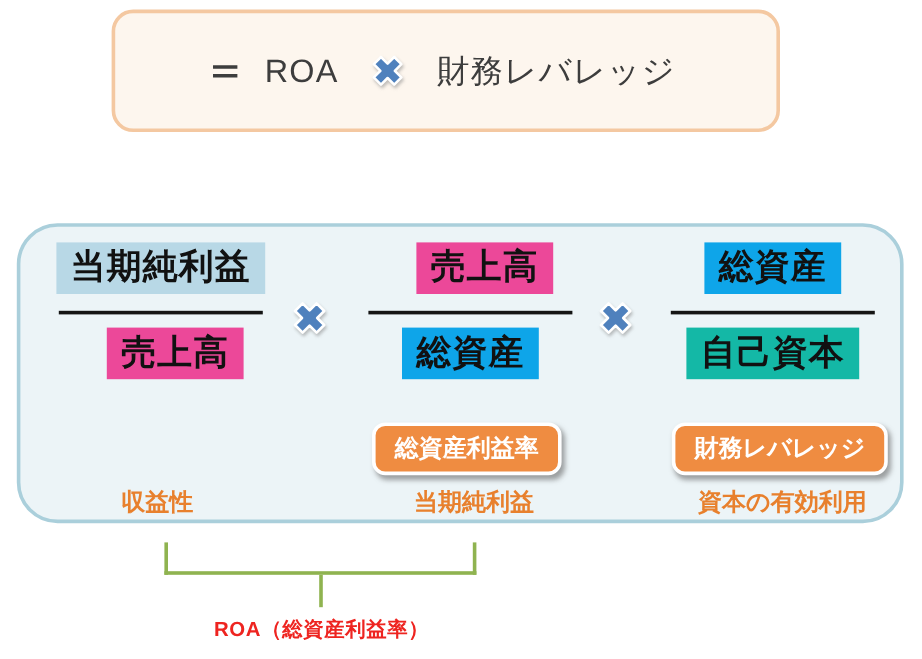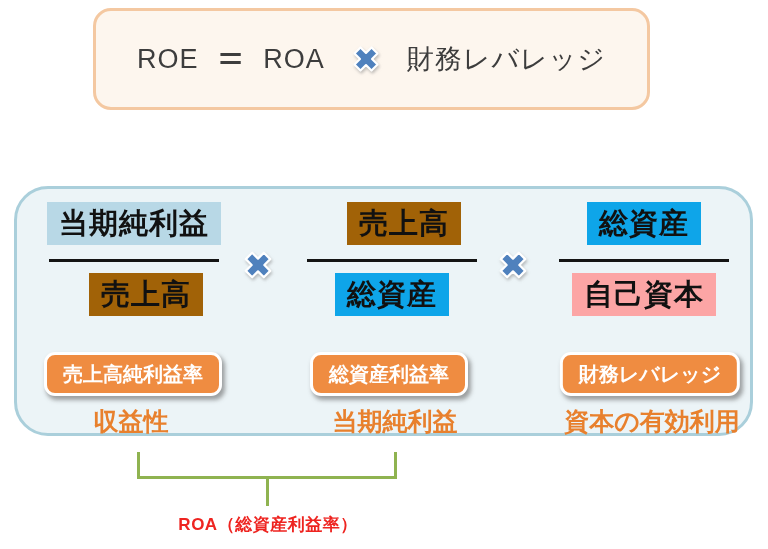--- a/index.html
+++ b/index.html
@@ -27,40 +27,40 @@
   .frac {
     position:absolute; top:13px; width:240px;
     display:flex; flex-direction:column; align-items:center;
   }
   .frac-1 { left:-3px; } .frac-2 { left:255px; } .frac-3 { left:507px; }
   .chip {
     font-size:29px; font-weight:700; color:#111111; padding:4px 12px;
     line-height:1.2; white-space:nowrap; letter-spacing:1px;
   }
   .chip.blue  { background:#b8d8e6; }
-  .chip.green { background:#a16207;margin-left:24px; }
+  .chip.green { background:#ec4899;margin-left:24px; }
   .chip.pink  { background:#0ea5e9; }
-  .chip.peach { background:#fca5a5; }
+  .chip.peach { background:#14b8a6; }
   .bar { width:170px; height:3px; background:#141414; margin:14px 0 11px; }
 
   .cross-main { position:absolute; top:58px; }
   .cross-pos-1 { left:223px; } .cross-pos-2 { left:478px; }
 
   .badge {
     position:absolute; top:163px; transform:translateX(-50%);
     background:#ef8c41; color:#ffffff; font-size:20px; font-weight:700;
     padding:7px 16px; border:3px solid #ffffff; border-radius:11px;
     box-shadow:2.5px 3.5px 4px rgba(90,90,90,0.55);
     white-space:nowrap; line-height:1.2;
   }
   .badge-1 { left:116px; } .badge-2 { left:372px; } .badge-3 { left:633px; }
 
   .caption {
     position:absolute; top:216px; transform:translateX(-50%);
-    color:#e8802d; font-size:25px; font-weight:700; white-space:nowrap;
+    color:#e8802d; font-size:20px; font-weight:700; white-space:nowrap;
   }
   .caption-1 { left:114px; } .caption-2 { left:378px; } .caption-3 { left:635px; }
 
   
   .bracket-u {
     position:absolute; left:137px; top:452px; width:260px; height:27px;
     box-sizing:border-box;
     border-left:3px solid #8fb350; border-right:3px solid #8fb350;
     border-bottom:3px solid #8fb350;
   }
@@ -69,21 +69,20 @@
     position:absolute; left:268px; top:513px; transform:translateX(-50%);
     color:#ee2420; font-size:17px; font-weight:600; white-space:nowrap; letter-spacing:0.5px;
   }
 </style>
 </head>
 <body>
 
 <div class="stage">
 
   <div class="formula-box">
-    <span>ROE</span>
     <span class="eq">=</span>
     <span>ROA</span>
     <svg class="cross-icon" width="34" height="34" viewBox="0 0 48 48">
       <path d="M18 7 h12 v11 h11 v12 h-11 v11 h-12 v-11 h-11 v-12 h11 z" fill="#4f81bd" stroke="#ffffff" stroke-width="3" stroke-linejoin="round" transform="rotate(45 24 24)"></path>
     </svg>
     <span>財務レバレッジ</span>
   </div>
 
   <div class="dupont-box">
 
@@ -106,21 +105,20 @@
     <svg class="cross-icon cross-main cross-pos-2" width="36" height="36" viewBox="0 0 48 48">
       <path d="M18 7 h12 v11 h11 v12 h-11 v11 h-12 v-11 h-11 v-12 h11 z" fill="#4f81bd" stroke="#ffffff" stroke-width="3" stroke-linejoin="round" transform="rotate(45 24 24)"></path>
     </svg>
 
     <div class="frac frac-3">
       <span class="chip pink">総資産</span>
       <div class="bar"></div>
       <span class="chip peach">自己資本</span>
     </div>
 
-    <div class="badge badge-1">売上高純利益率</div>
     <div class="badge badge-2">総資産利益率</div>
     <div class="badge badge-3">財務レバレッジ</div>
 
     <div class="caption caption-1">収益性</div>
     <div class="caption caption-2">当期純利益</div>
     <div class="caption caption-3">資本の有効利用</div>
   </div>
 
   <div class="bracket-u"></div>
   <div class="bracket-stem"></div>

